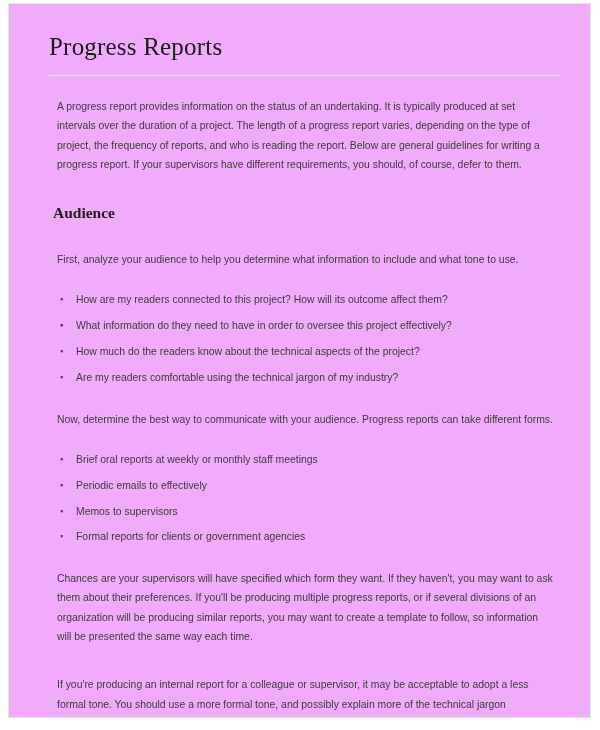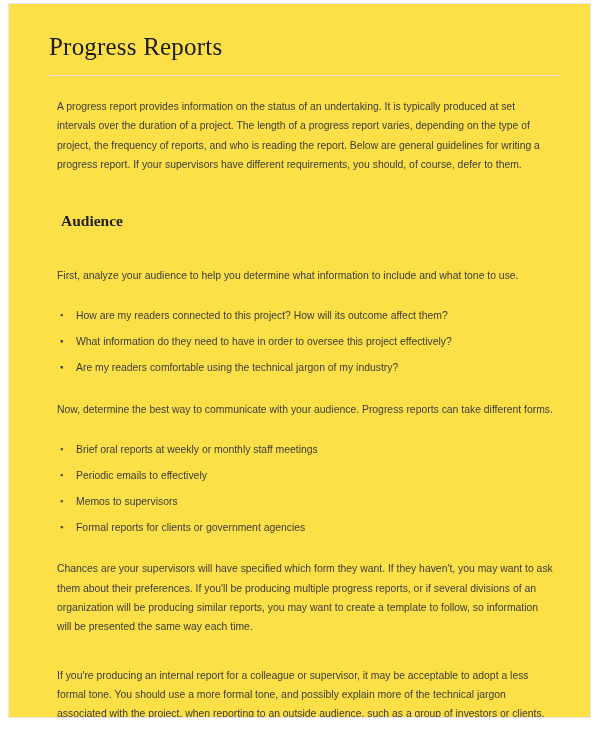--- a/index.html
+++ b/index.html
@@ -10,21 +10,21 @@
     height: 730px;
     overflow: hidden;
   }
 
   #page-sheet {
     position: absolute;
     left: 8px;
     top: 3px;
     width: 583px;
     height: 715px;
-    background: #fde047;
+    background: #f0abfc;
     border: 1px solid #e6e6e6;
     box-sizing: border-box;
     overflow: hidden;
   }
 
   .doc-body {
     position: absolute;
     left: 40px;
     top: 27px;
     width: 512px;
@@ -46,21 +46,21 @@
     background: #e3e3e3;
     margin: 10px 0 0 0;
     width: 511px;
   }
 
   .section-heading {
     font-family: "Liberation Serif", "DejaVu Serif", serif;
     font-size: 15.5px;
     font-weight: 700;
     color: #1f1f1f;
-    margin: 12px;
+    margin: 4px;
     padding: 0;
     line-height: 20px;
   }
 
   p.body-text {
     font-family: "Liberation Sans", "DejaVu Sans", sans-serif;
     font-size: 10.4px;
     line-height: 19.3px;
     color: #3c3c3c;
     margin: 8px;
@@ -131,20 +131,21 @@
       </li>
       <li>
         <span class="bullet-mark">▪</span>
       </li>
       <li>
         <span class="bullet-mark">▪</span>
         <span>What information do they need to have in order to oversee this project effectively?</span>
       </li>
       <li>
         <span class="bullet-mark">▪</span>
+        <span>How much do the readers know about the technical aspects of the project?</span>
       </li>
       <li>
         <span class="bullet-mark">▪</span>
         <span>Are my readers comfortable using the technical jargon of my industry?</span>
       </li>
     </ul>
 
     <div class="gap-list-to-para"></div>
 
     <p class="body-text">Now, determine the best way to communicate with your audience. Progress reports can take different forms.</p>

